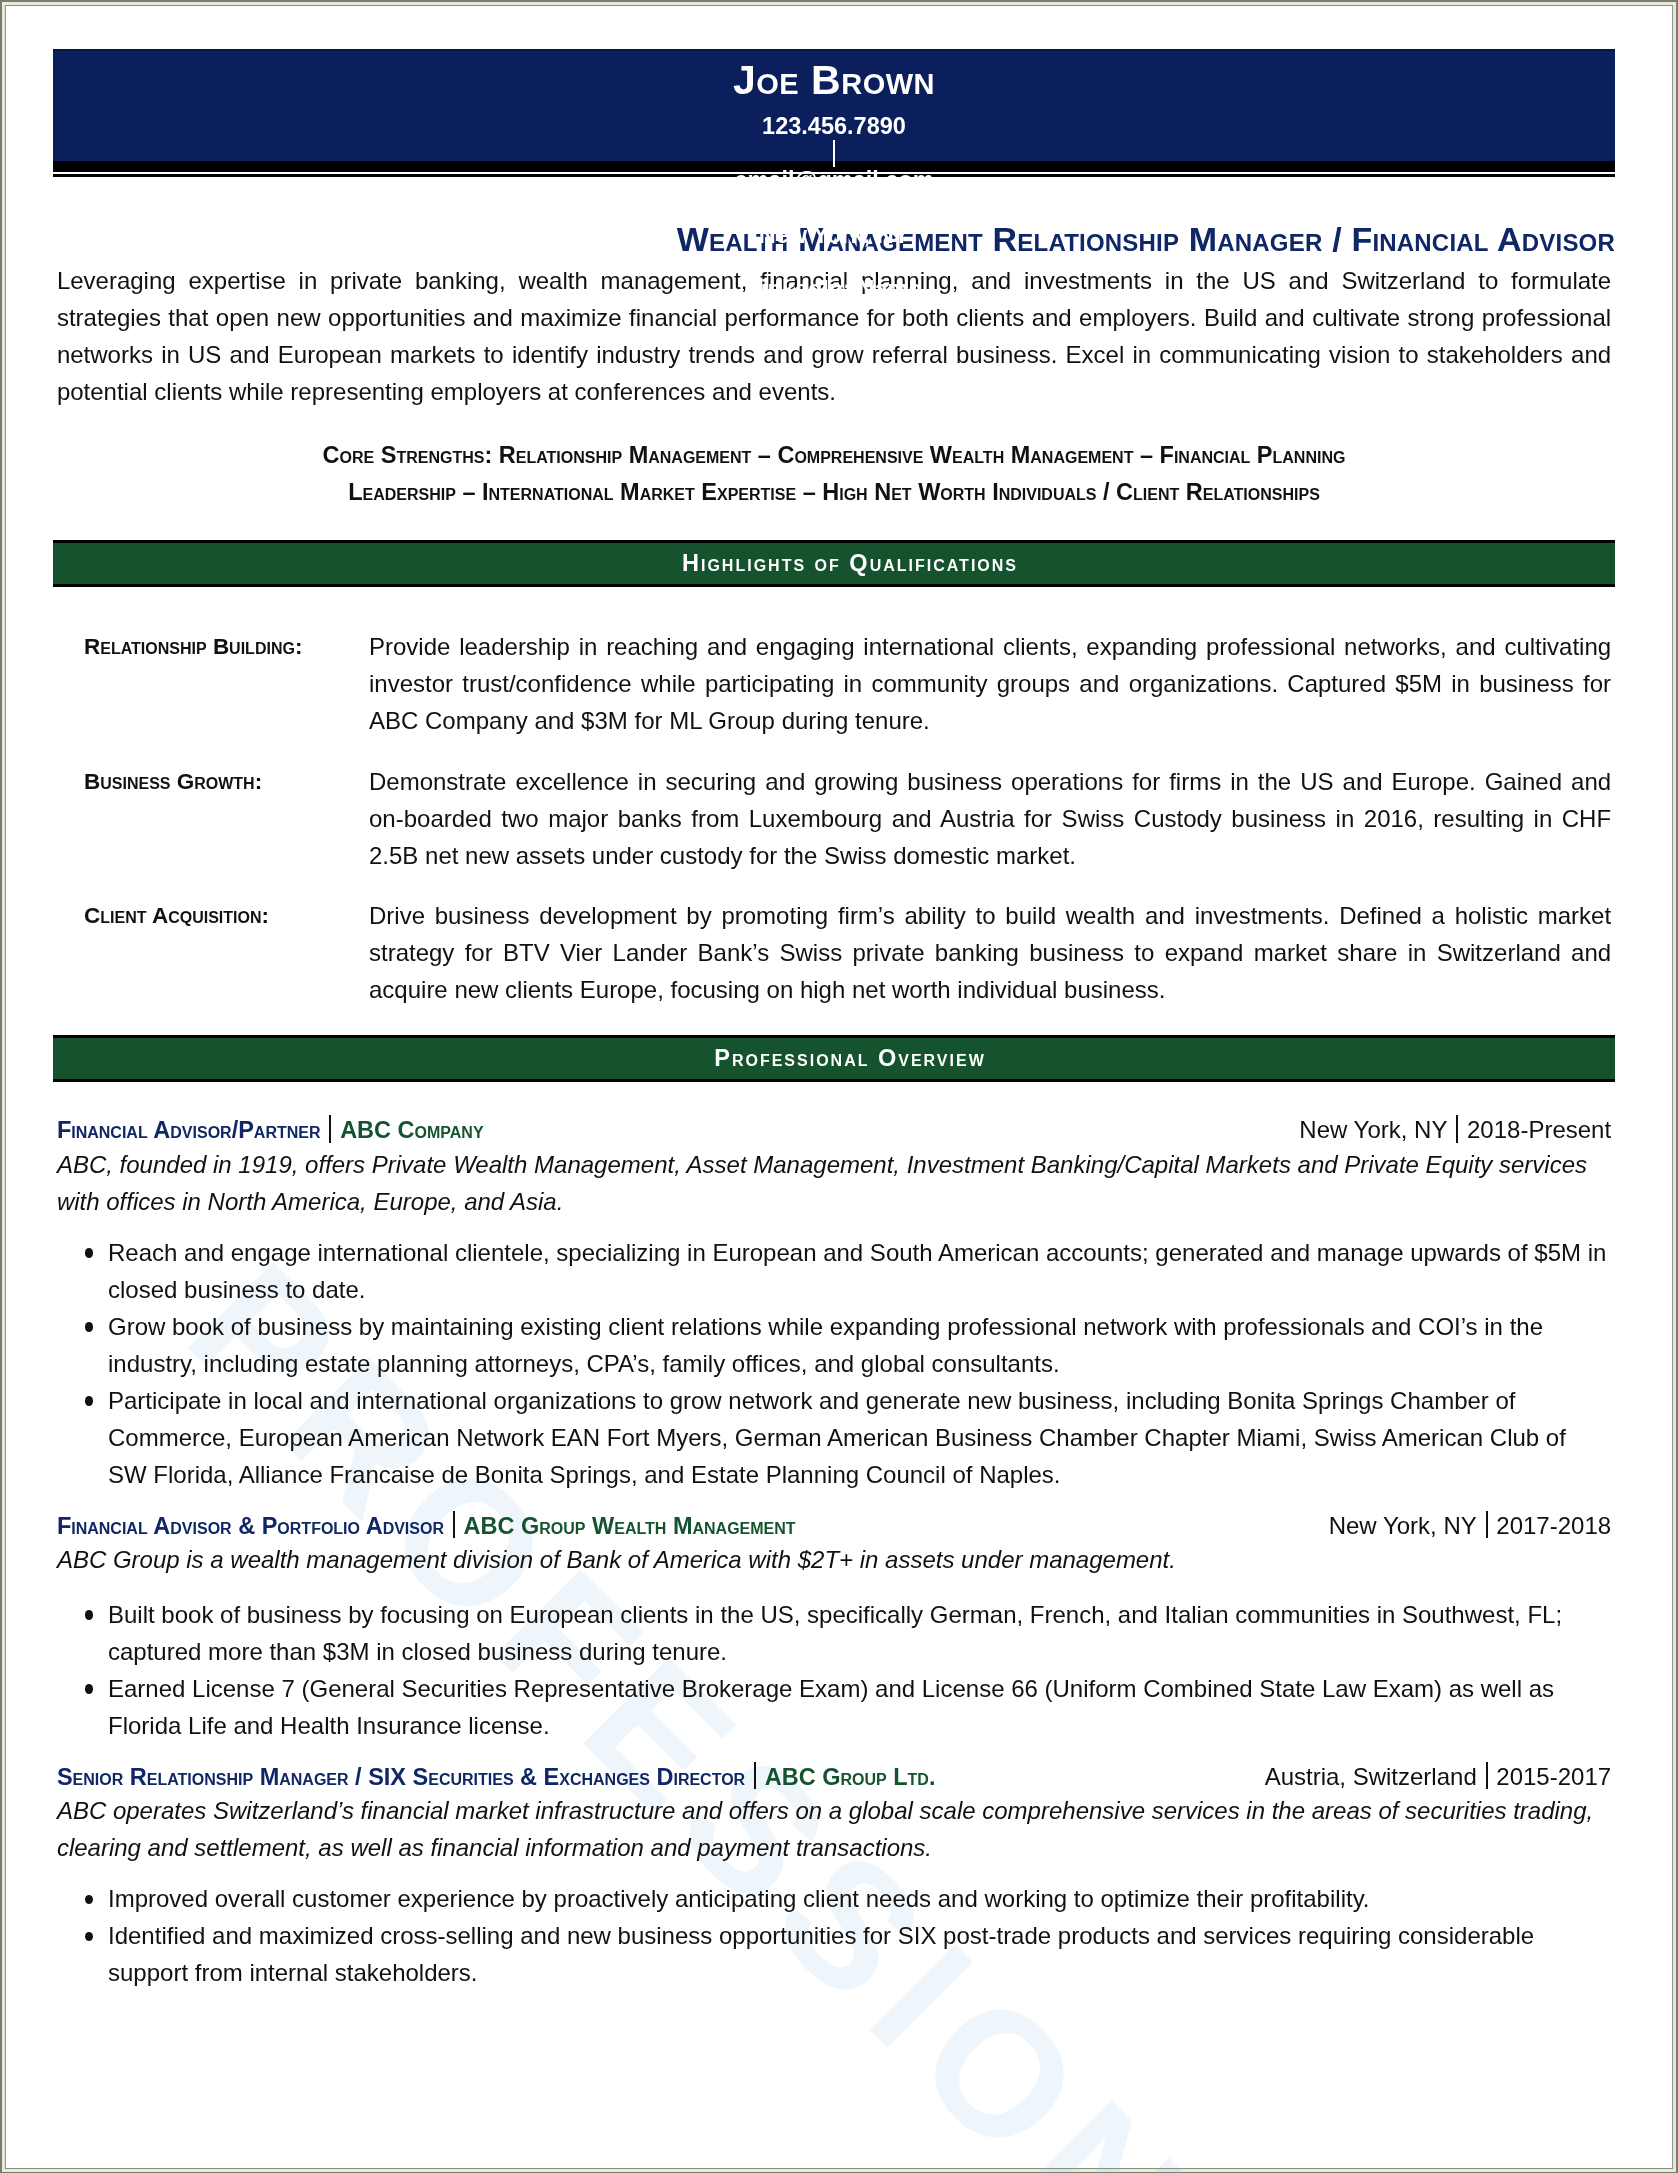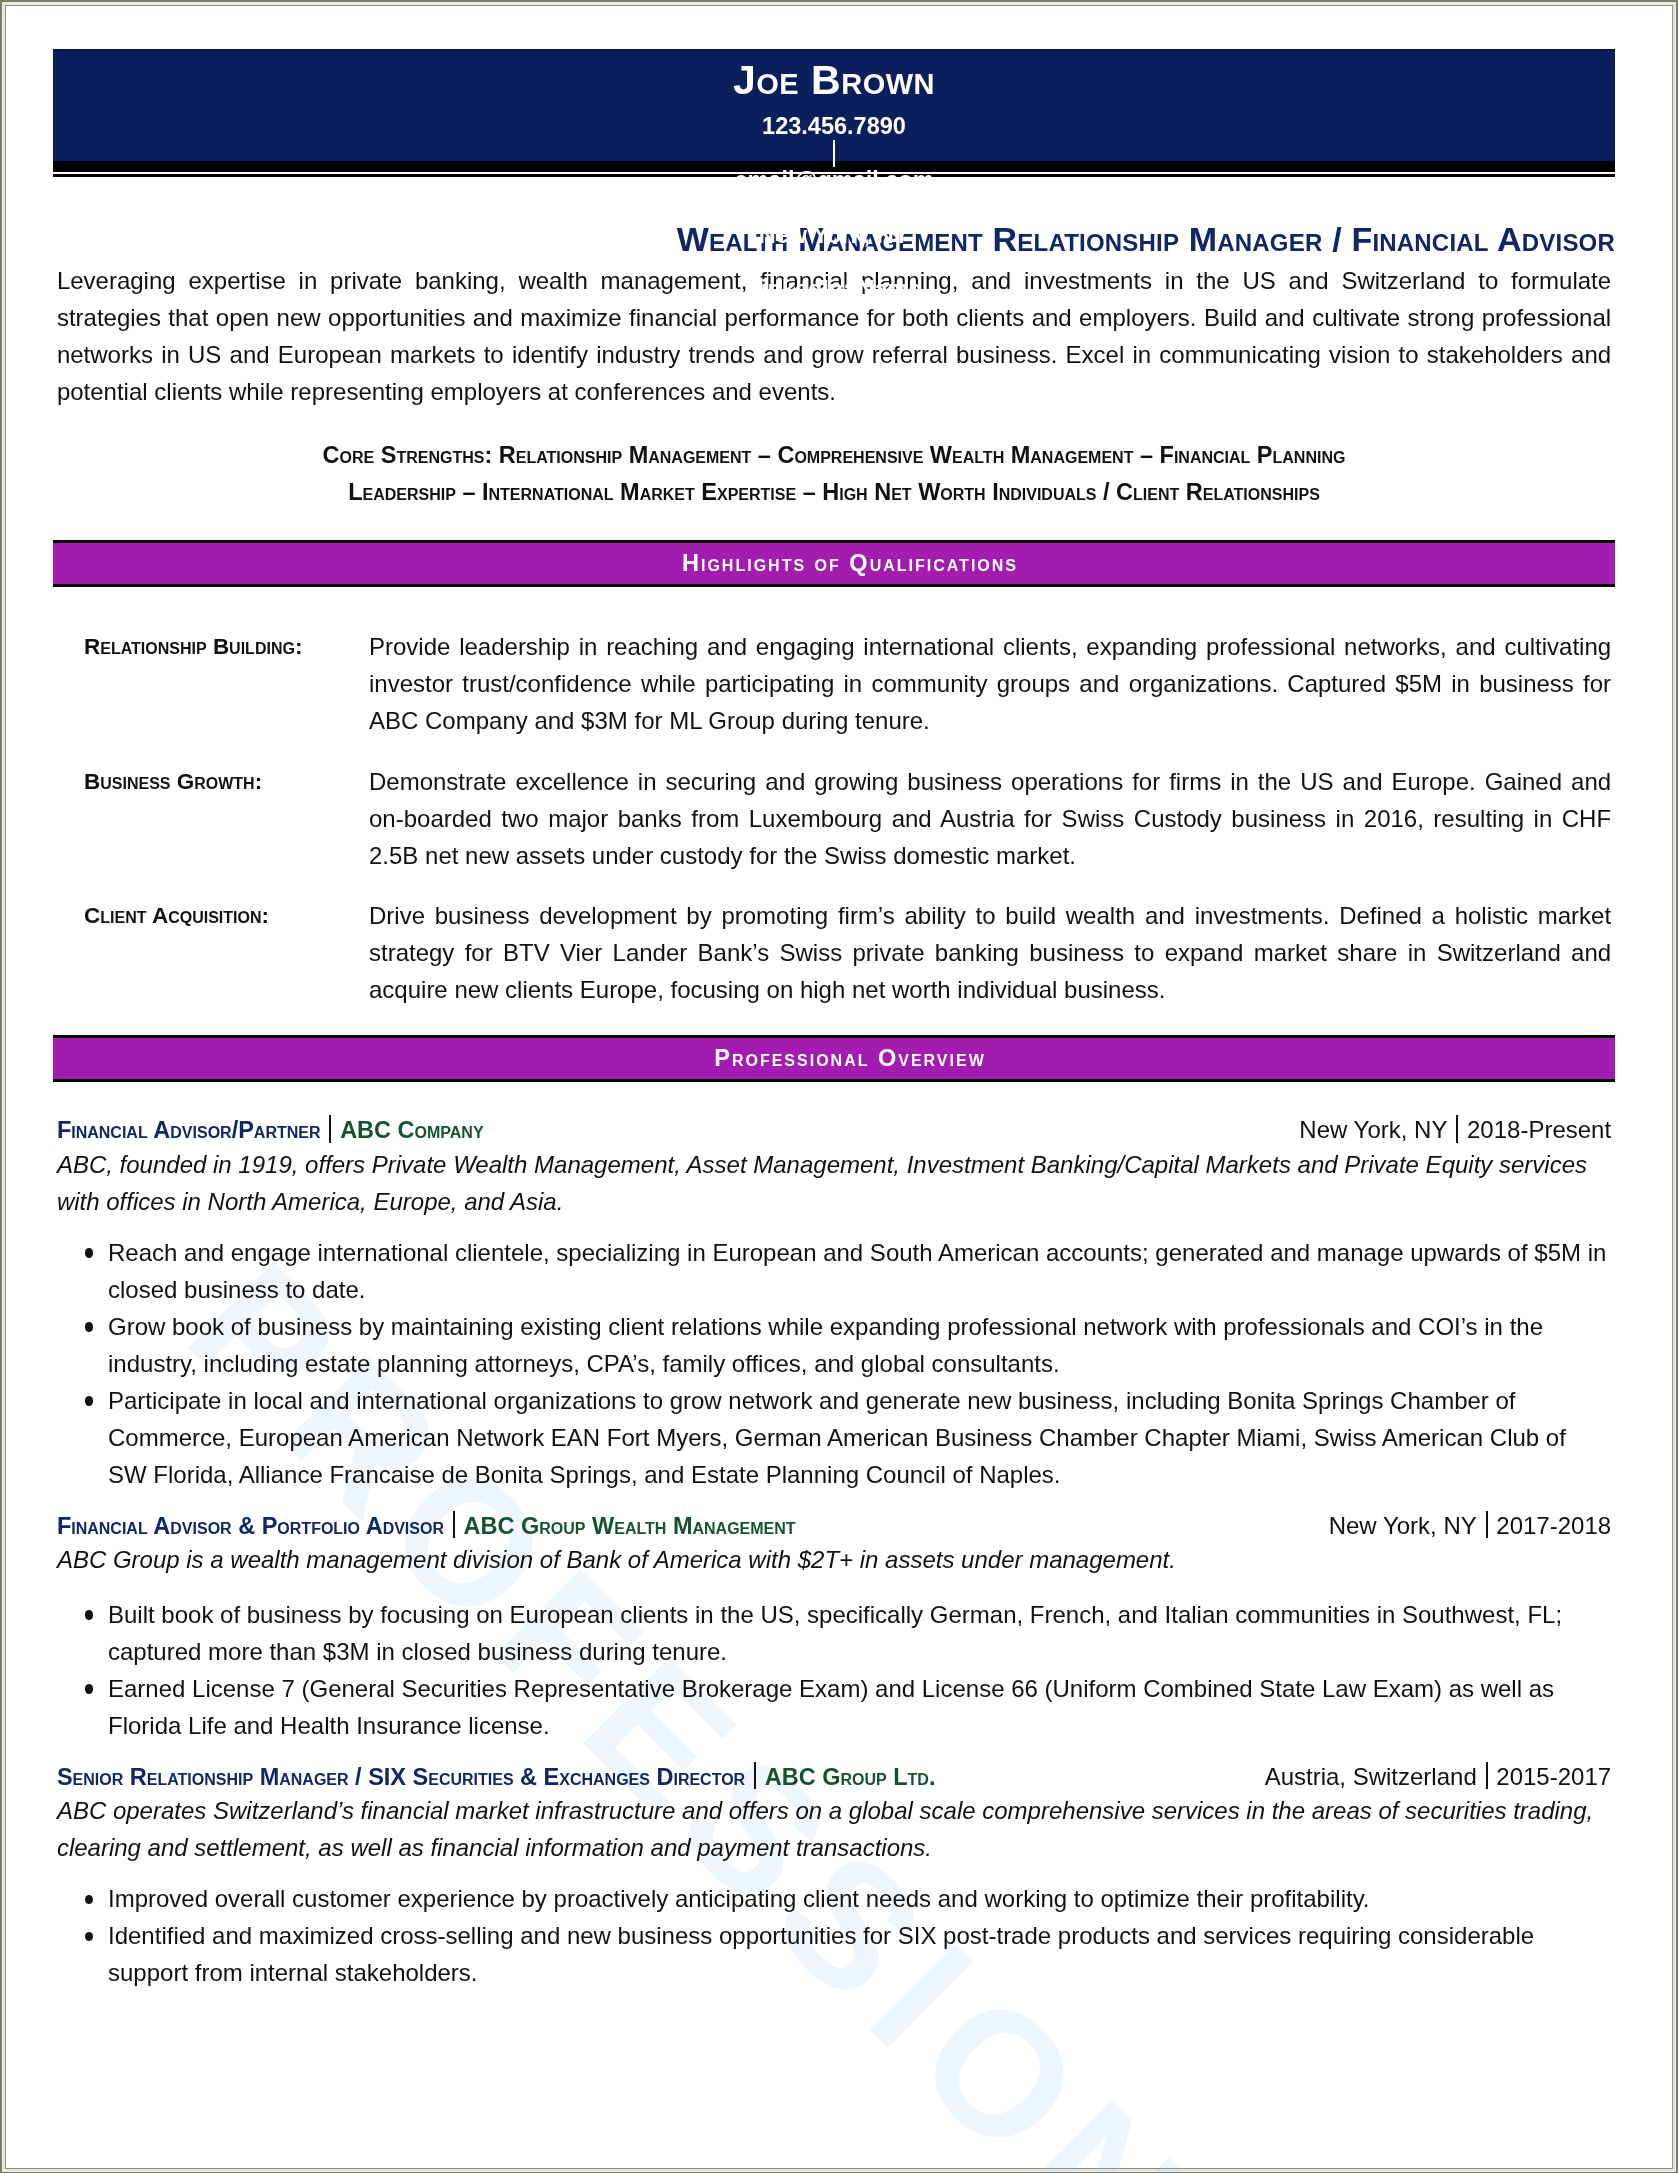--- a/index.html
+++ b/index.html
@@ -49,21 +49,21 @@
   .summary {
     font-size: 24px; line-height: 37px; margin-top: 3px; text-align: justify;
     padding: 0 3.9px 0 3.9px;
   }
   .strengths {
     text-align: center; font-weight: bold; font-variant: small-caps;
     font-size: 23.5px; line-height: 37px; margin-top: 27.4px;
   }
 
   .section-bar {
-    background: #a21caf;
+    background: #14532d;
     border-top: 3.9px solid #000; border-bottom: 3.9px solid #000;
     height: 41px; color: #fff; text-align: center;
     font-weight: bold; font-variant: small-caps; font-size: 23.5px; letter-spacing: 2px;
     line-height: 41px;
     padding-left: 32px;
   }
   .bar-hq { margin-top: 29px; }
   .bar-po { margin-top: 27.4px; }
 
   .hq-list { margin-top: 41px; }

